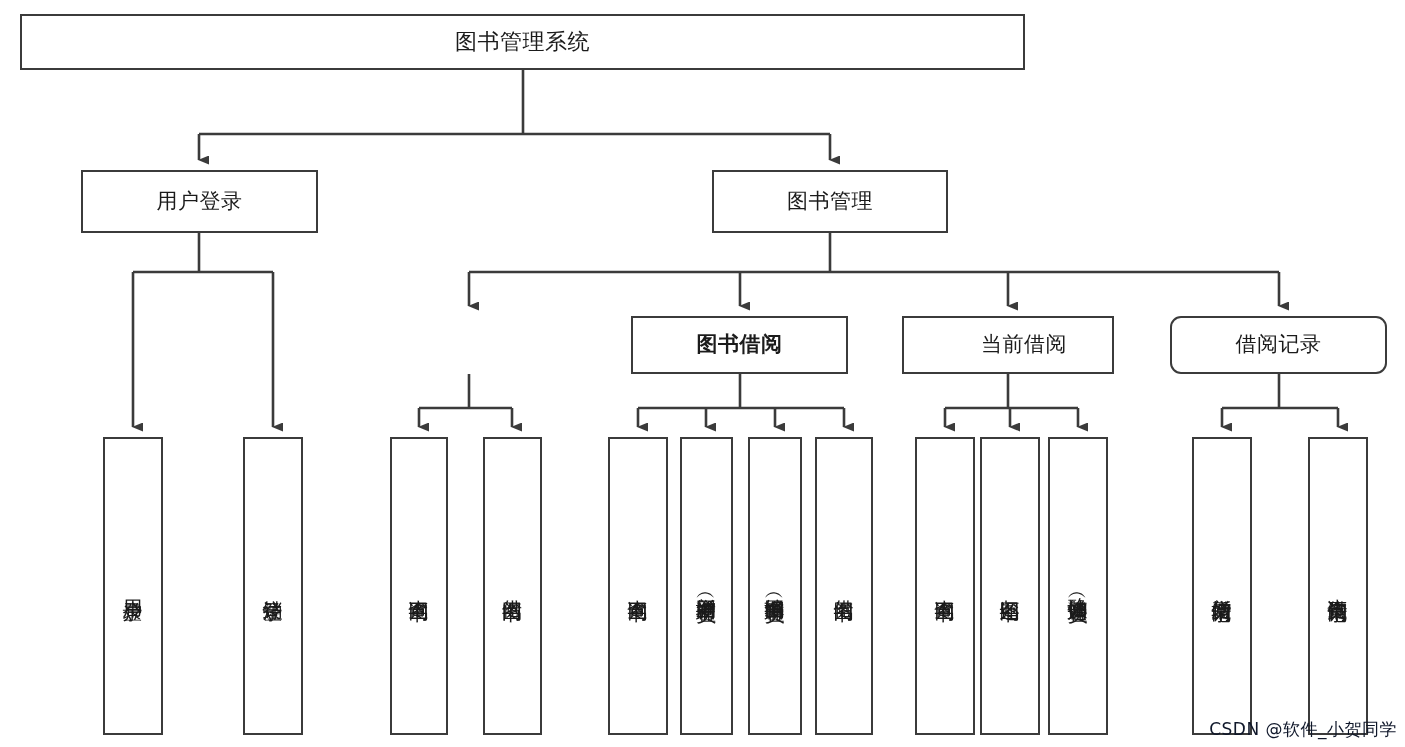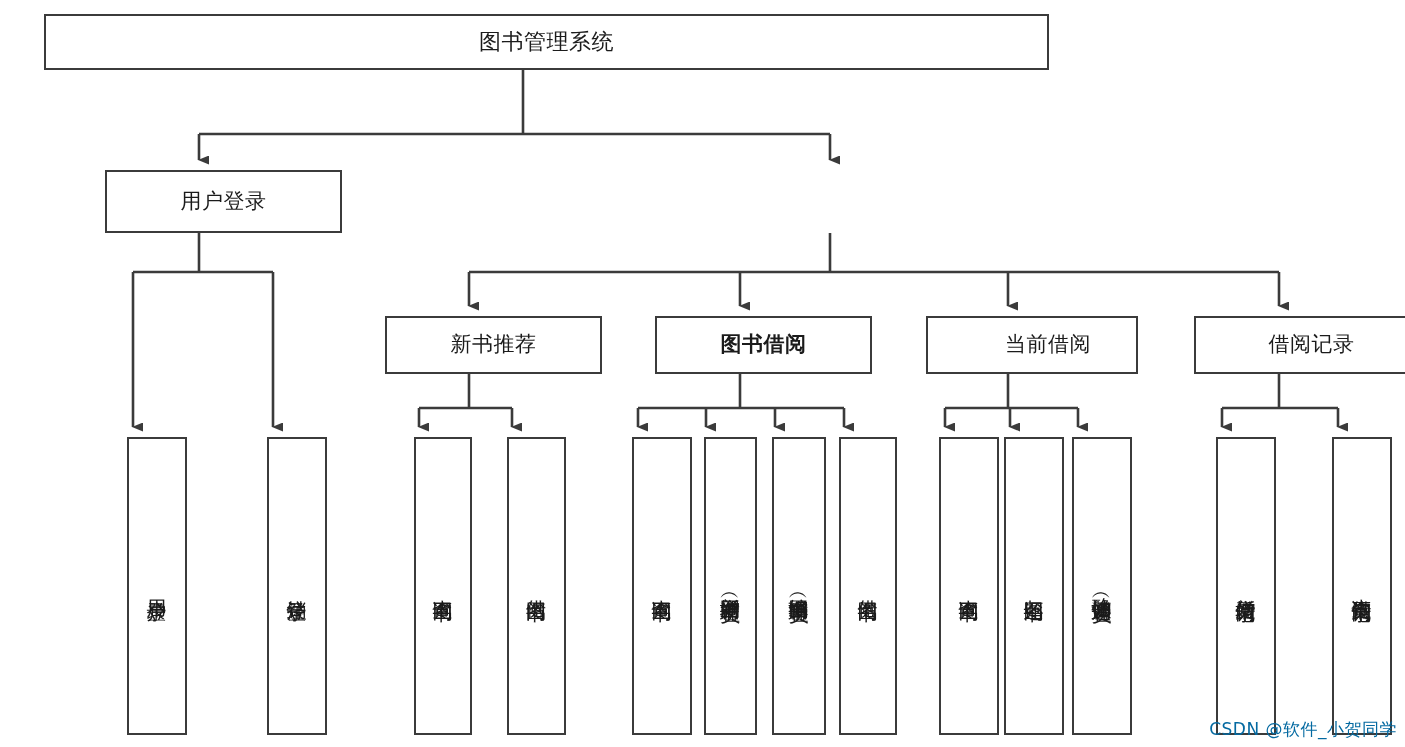--- a/index.html
+++ b/index.html
@@ -26,21 +26,20 @@
   }
   .node-box {
     position: absolute;
     box-sizing: border-box;
     background: #ffffff;
     border: 2px solid #3b3b3b;
     display: flex;
     align-items: center;
     justify-content: center;
     overflow: hidden;
-    margin-left: 24px;
   }
   .node-label {
     color: #1b1b1b;
     font-size: 21px;
     line-height: 1.12;
     letter-spacing: 0.5px;
     white-space: nowrap;
     text-align: center;
   }
   .node-box.vertical .node-label {
@@ -53,21 +52,21 @@
     max-height: 286px;
   }
   .node-box.root .node-label { font-size: 22px; }
   .node-box.level2 .node-label { font-size: 21px; }
   .node-box.level3 .node-label { font-size: 21px; }
 
   #watermark {
     position: absolute;
     right: 8px;
     bottom: 6px;
-    color: #0369a1;
+    color: #0f172a;
     font-size: 17px;
     letter-spacing: 0.5px;
     white-space: nowrap;
     pointer-events: none;
   }
 </style>
 </head>
 <body>
 
 <div id="canvas">
@@ -125,34 +124,34 @@
   </svg>
 
   <div class="node-box root" style="left:20px; top:14px; width:1005px; height:56px;">
     <span class="node-label">图书管理系统</span>
   </div>
 
   <div class="node-box level2" style="left:81px; top:170px; width:237px; height:63px;">
     <span class="node-label">用户登录</span>
   </div>
 
-
-  <div class="node-box level3" style="left:361px; top:316px; width:217px; height:58px;">
-    <span class="node-label">新书推荐</span>
-  </div>
+  <div class="node-box level2" style="left:712px; top:170px; width:236px; height:63px;">
+    <span class="node-label">图书管理</span>
+  </div>
+
 
   <div class="node-box level3" style="left:631px; top:316px; width:217px; height:58px;font-weight:bold;">
     <span class="node-label">图书借阅</span>
   </div>
 
   <div class="node-box level3" style="left:902px; top:316px; width:212px; height:58px;padding-left:32px;">
     <span class="node-label">当前借阅</span>
   </div>
 
-  <div class="node-box level3" style="left:1170px; top:316px; width:235px; height:58px;">
+  <div class="node-box level3" style="left:1170px; top:316px; width:217px; height:58px;border-radius:11px;">
     <span class="node-label">借阅记录</span>
   </div>
 
   <div class="node-box vertical" style="left:103px; top:437px; width:60px; height:298px;">
     <span class="node-label">用户登录</span>
   </div>
 
   <div class="node-box vertical" style="left:243px; top:437px; width:60px; height:298px;">
     <span class="node-label">注销登录</span>
   </div>

